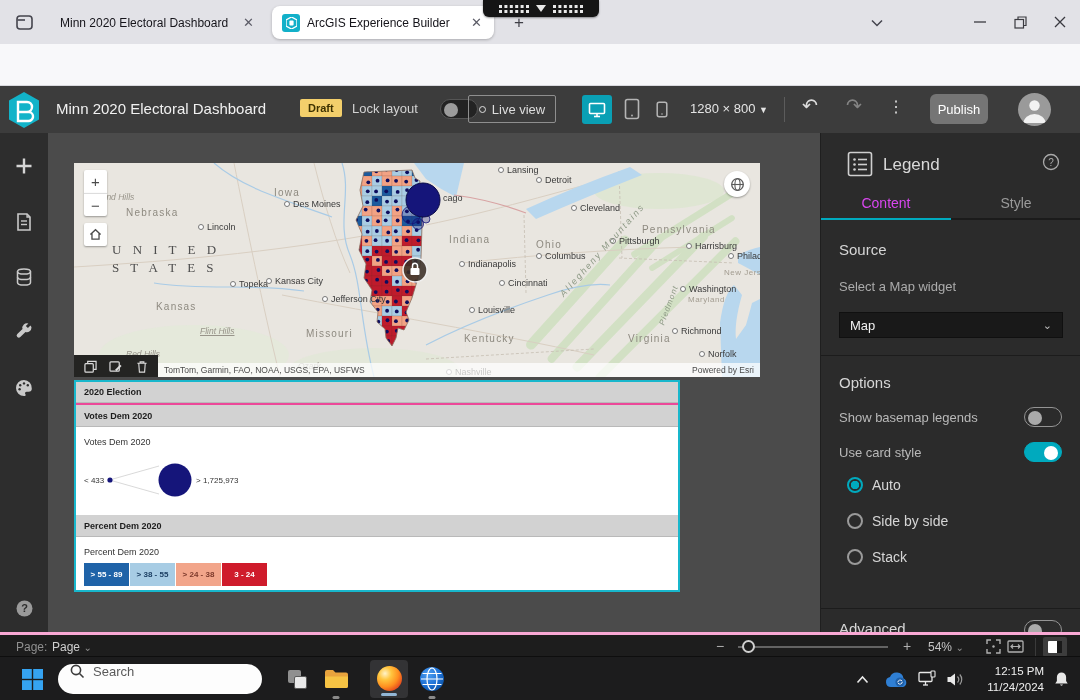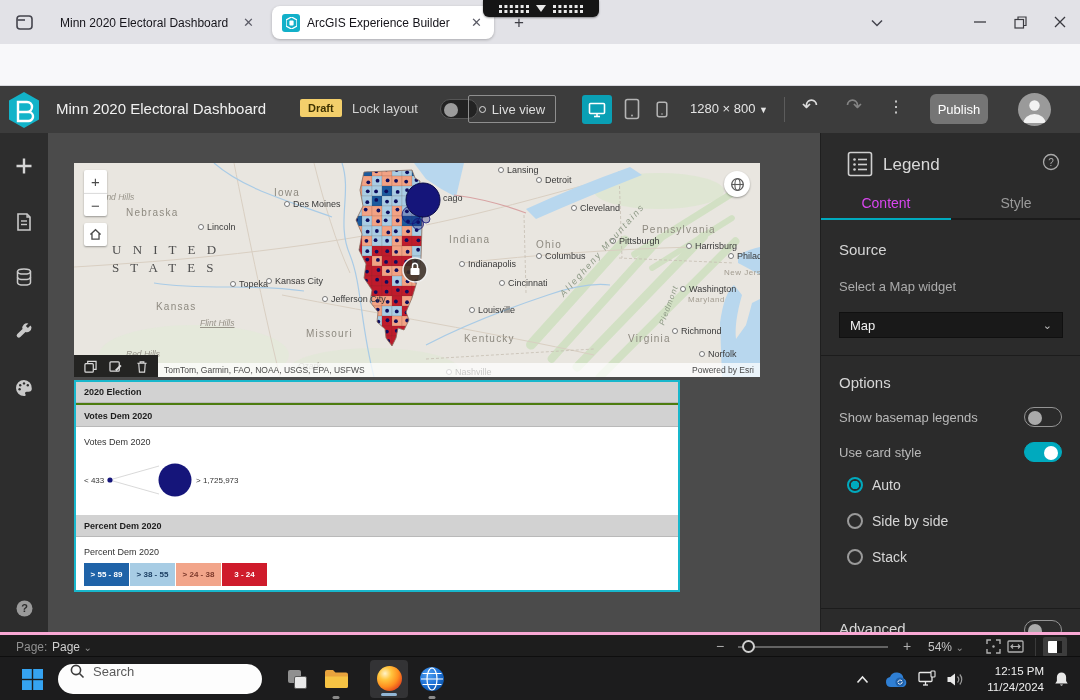--- a/index.html
+++ b/index.html
@@ -67,21 +67,21 @@
   .map-label.terrain{font-size:8.5px;font-style:italic;color:#98948a}
   .map-label.tiny{font-size:8px;color:#a29c90;letter-spacing:.5px}
   .map-label.rot{font-size:8px;font-style:italic;color:#8e9a86;letter-spacing:1px;transform:rotate(-70deg);transform-origin:left center}
   .map-label.rot2{font-size:9px;font-style:italic;color:#8e9a86;letter-spacing:2px;transform:rotate(-48deg);transform-origin:left center}
   .map-ctrl{position:absolute;z-index:8;background:#fff;color:#4a4a4a;display:flex;align-items:center;justify-content:center;box-shadow:0 1px 2px rgba(0,0,0,.35)}
   .map-toolbar{position:absolute;left:0;bottom:0;height:22px;width:84px;background:#242422;z-index:9;display:flex;align-items:center;justify-content:space-around;padding:0 4px}
   .attribution{position:absolute;left:84px;right:0;bottom:0;height:14px;background:rgba(255,255,255,.72);z-index:8;display:flex;align-items:center;font-size:8.5px;color:#4a4a4a;padding:0 6px}
   .attribution .powered{margin-left:auto}
 
   
-  .legend-widget{position:absolute;left:26px;top:247px;width:606px;height:212px;background:#4d7c0f;border:2px solid #18b7cc;overflow:hidden}
+  .legend-widget{position:absolute;left:26px;top:247px;width:606px;height:212px;background:#ec4899;border:2px solid #18b7cc;overflow:hidden}
   .lg-header{height:21px;background:#d2d2d2;border-bottom:1px solid #b9b9b9;font-size:9px;font-weight:bold;color:#1d1d1d;line-height:21px;padding-left:8px}
   .lg-header2{margin-top:2px;height:22px;line-height:22px}
   .lg-body{position:relative;background:#fff}
   .lg-label{position:absolute;left:8px;top:10px;font-size:9px;color:#333}
   .swatches{position:absolute;left:8px;top:26px;display:flex;gap:1px}
   .swatch{width:45px;height:23px;font-size:8px;font-weight:bold;display:flex;align-items:center;justify-content:center}
 
   
   .panel{position:absolute;left:820px;top:133px;width:260px;height:499px;background:#2b2b2b;overflow:hidden;border-left:1px solid #1f1f1f}
   .panel-title{position:absolute;left:62px;top:22px;font-size:17px;color:#d8d8d8}
@@ -750,21 +750,21 @@
           <span class="map-label state" style="left: 52px; top: 45px;">Nebraska</span>
           <span class="map-label city" style="left: 124px; top: 60px;">Lincoln</span>
           <span class="map-label country" style="left: 38px; top: 80px;">U N I T E D</span>
           <span class="map-label country" style="left: 38px; top: 98px;">S T A T E S</span>
           <span class="map-label state" style="left: 200px; top: 25px;">Iowa</span>
           <span class="map-label city" style="left: 210px; top: 37px;">Des Moines</span>
           <span class="map-label city" style="left: 156px; top: 117px;">Topeka</span>
           <span class="map-label city" style="left: 192px; top: 114px;">Kansas City</span>
           <span class="map-label state" style="left: 82px; top: 139px;">Kansas</span>
           <span class="map-label city" style="left: 248px; top: 132px;">Jefferson City</span>
-          <span class="map-label terrain" style="left: 126px; top: 156px; text-decoration: underline;">Flint Hills</span>
+          <span class="map-label terrain" style="left: 126px; top: 164px; text-decoration: underline;">Flint Hills</span>
           <span class="map-label state" style="left: 232px; top: 166px;">Missouri</span>
           <span class="map-label terrain" style="left: 52px; top: 187px;">Red Hills</span>
           <span class="map-label terrain" style="left: 224px; top: 199px;">Ozark</span>
           <span class="map-label city" style="left: 372px; top: 205px;">Nashville</span>
           <span class="map-label city" style="left: 424px; top: 3px;">Lansing</span>
           <span class="map-label city" style="left: 462px; top: 13px;">Detroit</span>
           <span class="map-label city" style="left: 497px; top: 41px;">Cleveland</span>
           <span class="map-label city2" style="left: 369px; top: 31px;">cago</span>
           <span class="map-label state" style="left: 375px; top: 72px;">Indiana</span>
           <span class="map-label city" style="left: 385px; top: 97px;">Indianapolis</span>

